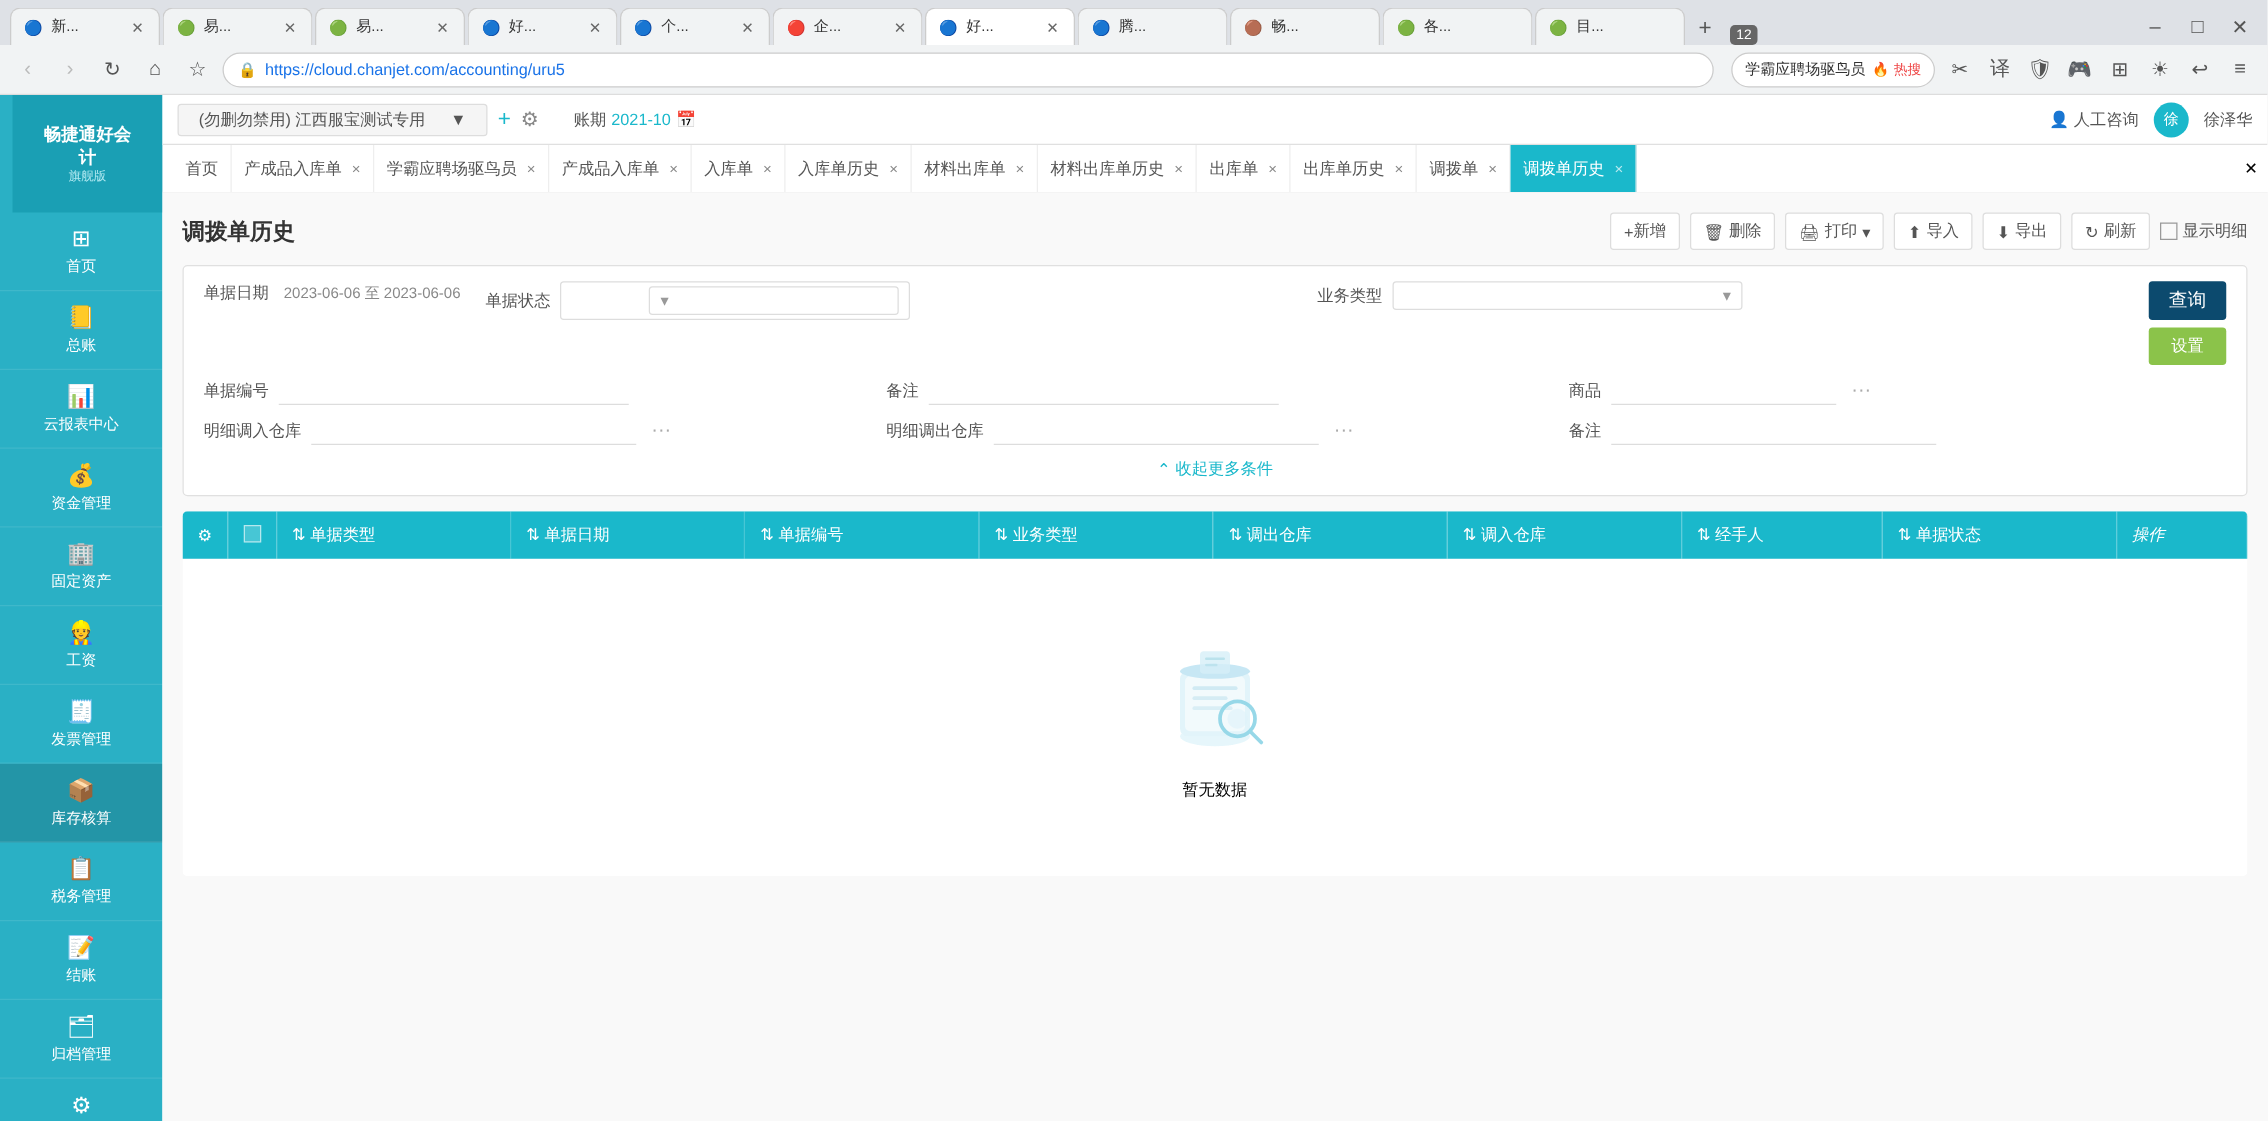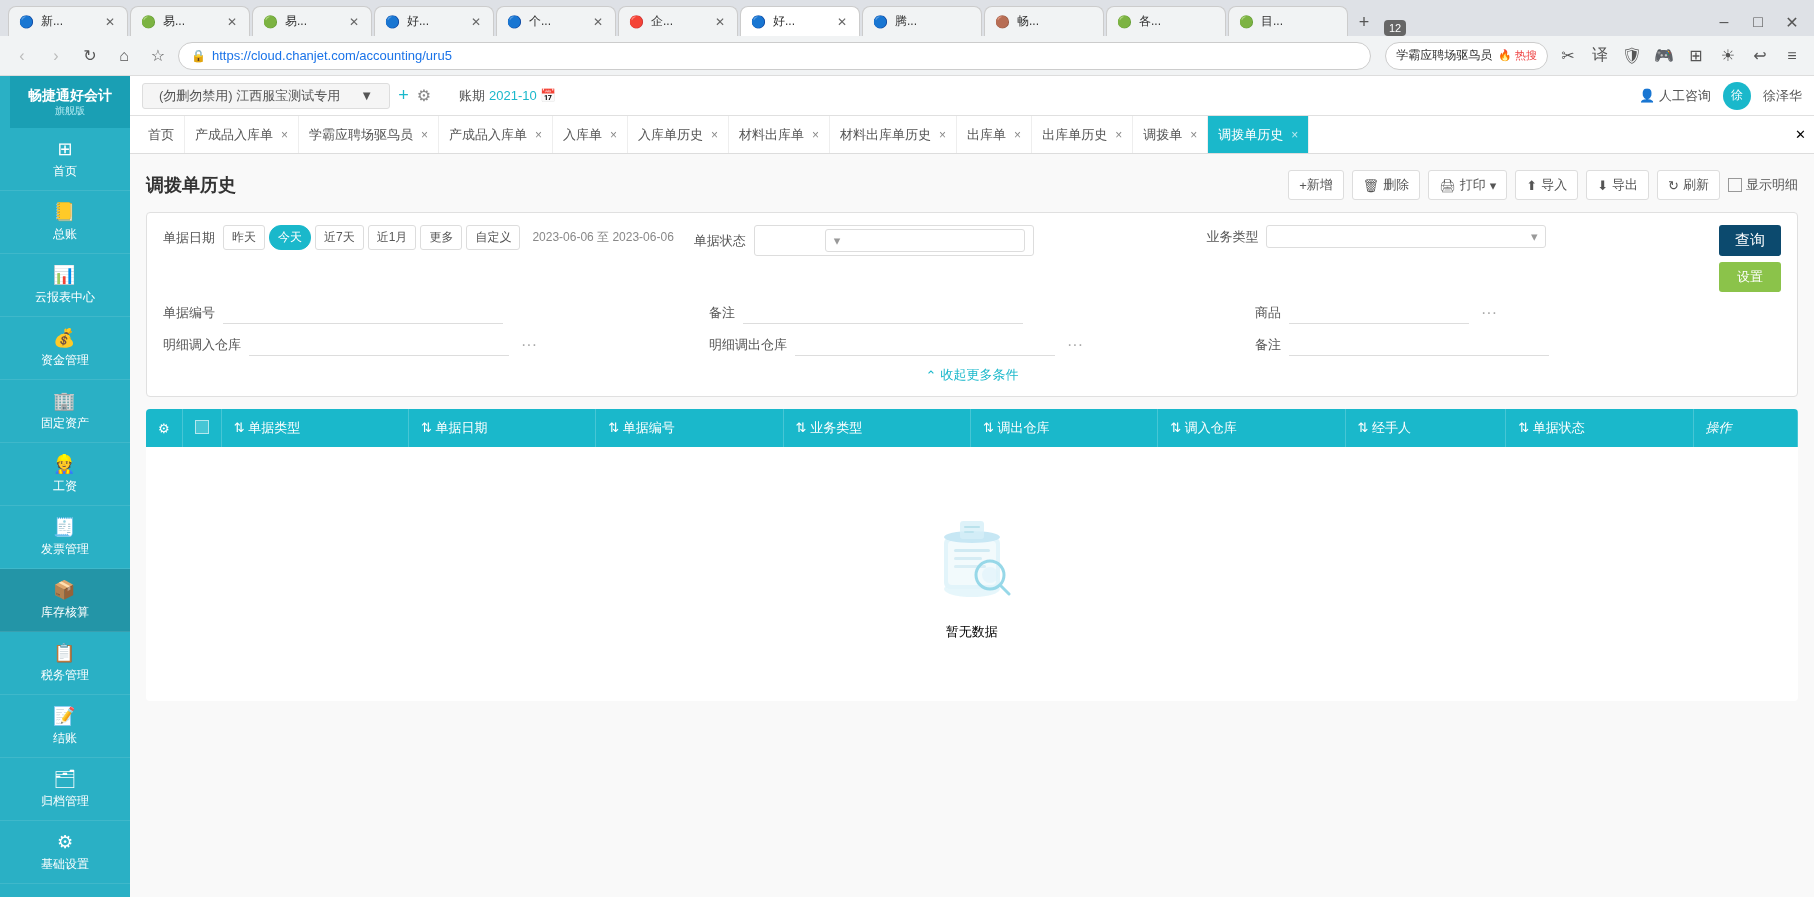--- a/index.html
+++ b/index.html
@@ -22,21 +22,21 @@
     .address-bar .lock { color: #1a73e8; font-size: 12px; }
     .search-bar { display: flex; align-items: center; background: #fff; border: 1px solid #ccc; border-radius: 14px; height: 28px; padding: 0 10px; gap: 6px; font-size: 12px; color: #333; margin-left: 8px; }
     .toolbar-actions { display: flex; align-items: center; gap: 4px; }
     .toolbar-icon-btn { width: 28px; height: 28px; border: none; background: transparent; cursor: pointer; font-size: 16px; color: #555; display: flex; align-items: center; justify-content: center; border-radius: 50%; }
 
     
     .app-wrapper { display: flex; height: calc(897px - 76px); }
 
     
     .sidebar { width: 130px; background: #2ab0c5; display: flex; flex-direction: column; color: #fff; flex-shrink: 0; }
-    .sidebar-logo { background: #1a9fb4; padding: 10px; text-align: center; margin-left: 10px; }
+    .sidebar-logo { background: #1a9fb4; padding: 22px; text-align: center; margin-left: 10px; }
     .sidebar-logo .logo-text { font-size: 14px; font-weight: bold; color: #fff; line-height: 1.3; }
     .sidebar-logo .logo-sub { font-size: 10px; color: #afe8f0; }
     .sidebar-item { display: flex; flex-direction: column; align-items: center; padding: 10px 6px; cursor: pointer; font-size: 13px; color: #fff; border-bottom: 1px solid rgba(255,255,255,0.1); }
     .sidebar-item .s-icon { font-size: 18px; margin-bottom: 3px; }
     .sidebar-item .s-label { font-size: 12px; }
 
     
     .main-content { flex: 1; display: flex; flex-direction: column; overflow: hidden; background: #fff; }
 
     
@@ -364,28 +364,20 @@
             <span>显示明细</span>
           </div>
         </div>
       </div>
 
       <div class="filter-area">
 
         <div class="filter-row">
           <div class="filter-item">
             <span class="filter-label">单据日期</span>
-            <div class="filter-date-btns">
-              <button class="date-btn">昨天</button>
-              <button class="date-btn active">今天</button>
-              <button class="date-btn">近7天</button>
-              <button class="date-btn">近1月</button>
-              <button class="date-btn">更多</button>
-              <button class="date-btn">自定义</button>
-            </div>
             <span class="date-range-text">2023-06-06 至 2023-06-06</span>
           </div>
           <div class="filter-item" style="flex:1;">
             <span class="filter-label">单据状态</span>
             <div class="filter-select" style="flex:1; max-width:280px;">
               <span></span>
               <span class="filter-select arrow">▾</span>
             </div>
           </div>
           <div class="filter-item" style="flex:1;">

